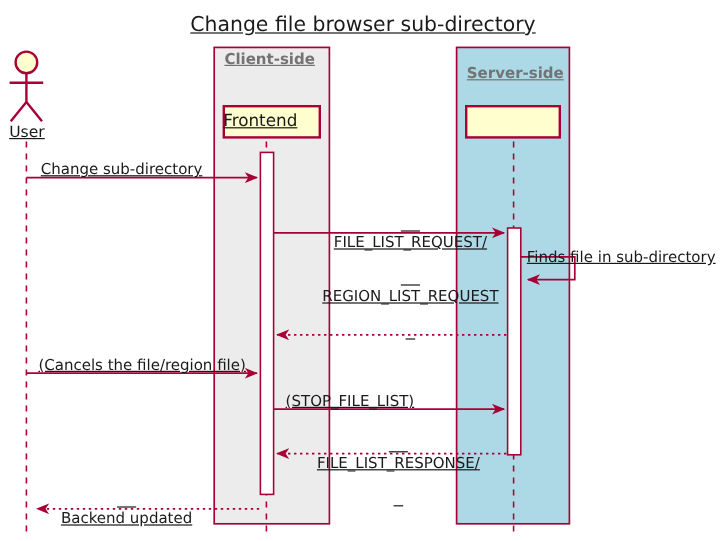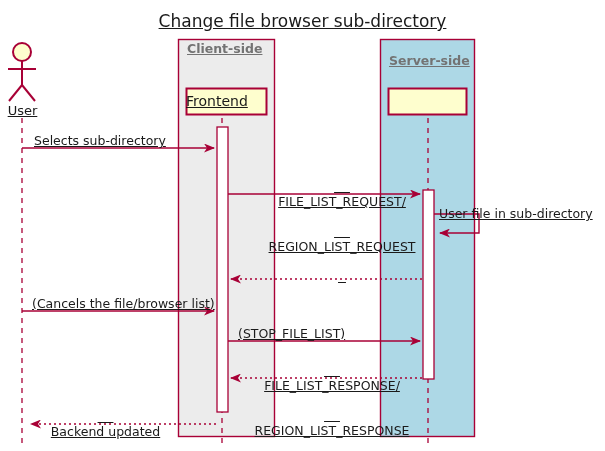--- a/index.html
+++ b/index.html
@@ -138,37 +138,36 @@
 
   <div class="abs box-title" style="left:187px; top:41px;">Client-side</div>
 
   <div class="abs box-title" style="left:389px; top:41px;margin-top:12px;">Server-side</div>
 
   <div class="abs participant-label" style="left:186px; top:93px; width:59px; text-align:center;">Frontend</div>
 
 
   <div class="abs actor-label" style="left:0px; top:103px; width:45px; text-align:center;">User</div>
 
-  <div class="abs msg-label" style="left:34px; top:133px;">Selects sub-directory</div>
+  <div class="abs msg-label" style="left:34px; top:133px;">Change sub-directory</div>
 
   <div class="abs msg-label center" style="left:252px; top:164px; width:180px;text-align:center;">
     <div>FILE_LIST_REQUEST/</div>
     <div>REGION_LIST_REQUEST</div>
   </div>
 
-  <div class="abs msg-label" style="left:439px; top:206px;">User file in sub-directory</div>
+  <div class="abs msg-label" style="left:439px; top:206px;">Finds file in sub-directory</div>
 
 
-  <div class="abs msg-label" style="left:32px; top:296px;">(Cancels the file/browser list)</div>
+  <div class="abs msg-label" style="left:32px; top:296px;">(Cancels the file/region file)</div>
 
   <div class="abs msg-label" style="left:238px; top:326px;">(STOP_FILE_LIST)</div>
 
   <div class="abs msg-label center" style="left:242px; top:348px; width:180px;">
     <div>FILE_LIST_RESPONSE/</div>
-    <div>REGION_LIST_RESPONSE</div>
   </div>
 
   <div class="abs msg-label center" style="left:38px; top:394px; width:135px;">
     <div>Backend updated</div>
     
   </div>
 
 </div>
 
 </body></html>

